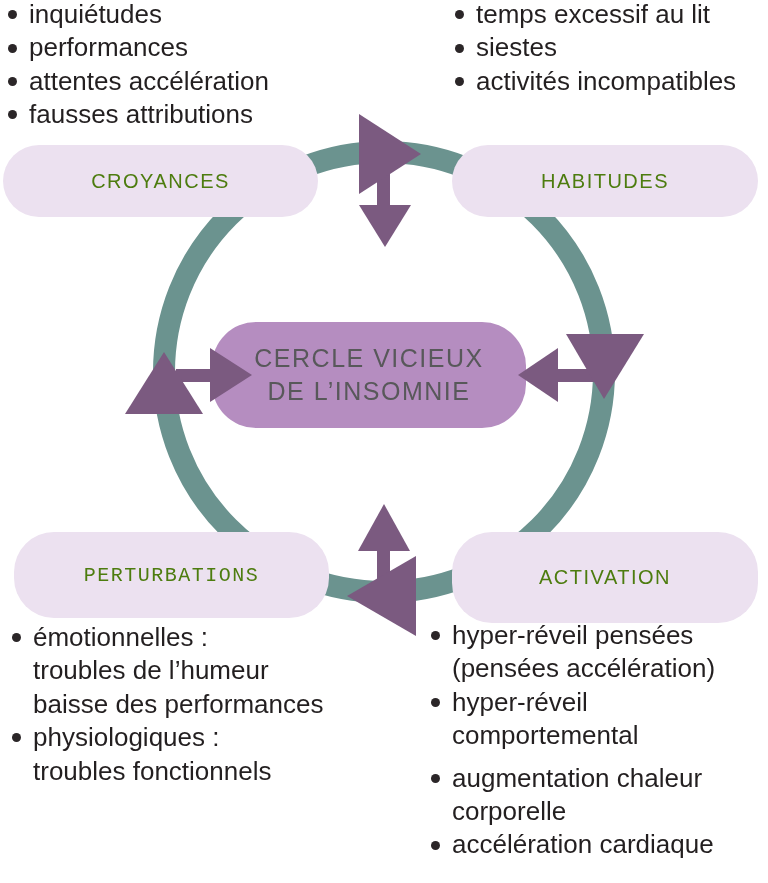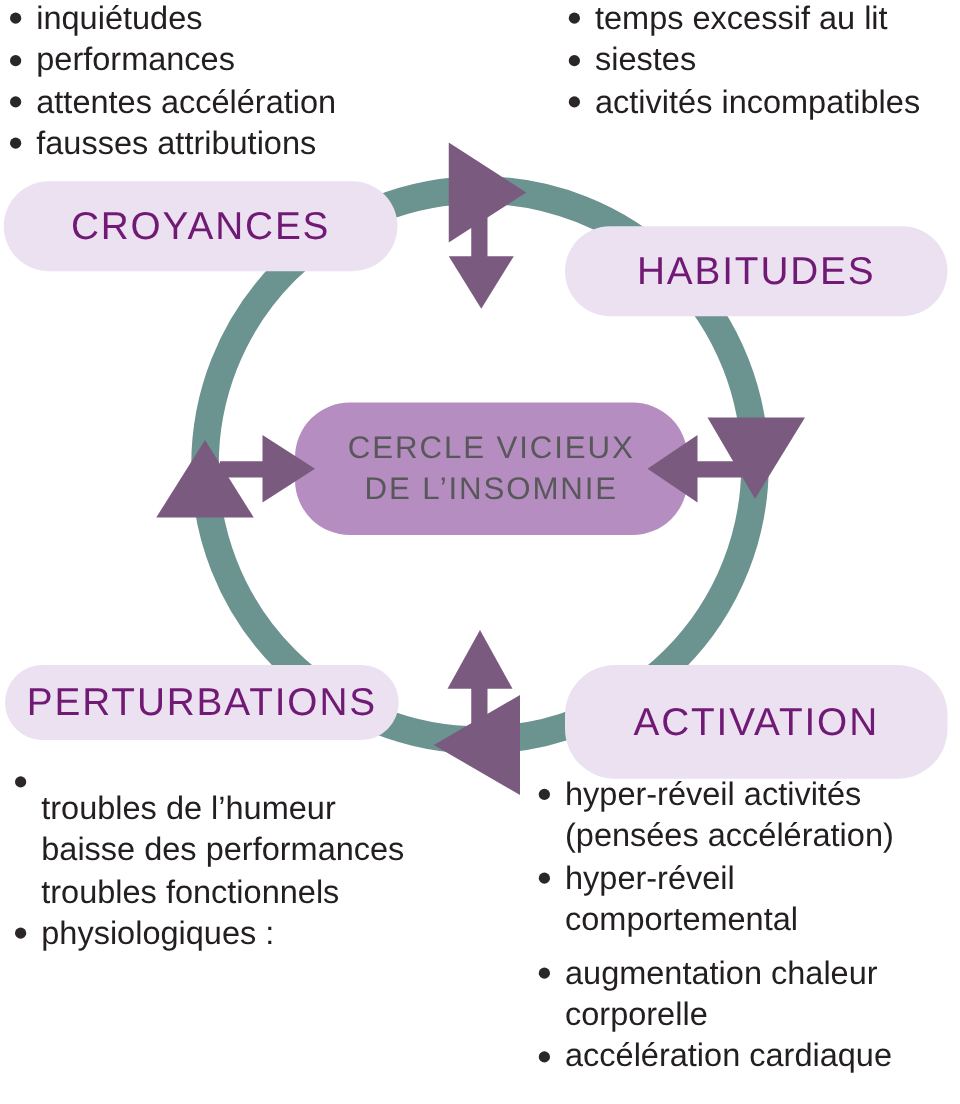--- a/index.html
+++ b/index.html
@@ -32,33 +32,33 @@
   .list-top-right{left:455px;top:-2px;}
   .list-bottom-left{left:12px;top:621px;}
   .list-bottom-right{left:431px;top:619px;}
 
   
   .pill{
     position:absolute;
     background:#ece1f0;
     border-radius:40px;
     display:flex;align-items:center;justify-content:center;
-    color:#701a75;
-    font-size:31px;
+    color:#4d7c0f;
+    font-size:20px;
     letter-spacing:1.5px;
     z-index:2;
   }
   .pill-croyances{left:3px;top:145px;width:315px;height:72px;}
-  .pill-habitudes{left:452px;top:145px;width:306px;height:72px;margin-top:36px;}
-  .pill-perturbations{left:4px;top:532px;width:315px;height:60px;}
+  .pill-habitudes{left:452px;top:145px;width:306px;height:72px;}
+  .pill-perturbations{left:14px;top:532px;width:315px;height:86px;font-family:Liberation Mono, monospace;}
   .pill-activation{left:452px;top:532px;width:306px;height:91px;}
 
   .center-pill{
     position:absolute;
-    left:236px;top:322px;width:314px;height:106px;
+    left:212px;top:322px;width:314px;height:106px;
     background:#b58dc0;
     border-radius:44px;
     display:flex;flex-direction:column;align-items:center;justify-content:center;
     color:#58585a;
     font-size:25px;
     letter-spacing:1.5px;
     line-height:33px;
     z-index:2;
     text-align:center;
   }
@@ -150,43 +150,44 @@
       </li>
     <li data-bullet="dark">
         <span class="dot"></span>
         <span>activités incompatibles</span>
       </li>
   </ul>
 
   <ul class="blist list-bottom-left lists-layer">
     <li data-bullet="dark">
         <span class="dot"></span>
+        <span>émotionnelles :</span>
       </li>
     <li data-bullet="white">
         <span class="dot"></span>
         <span>troubles de l’humeur</span>
       </li>
     <li data-bullet="white">
         <span class="dot"></span>
         <span>baisse des performances</span>
       </li>
+    <li data-bullet="dark">
+        <span class="dot"></span>
+        <span>physiologiques :</span>
+      </li>
     <li data-bullet="white">
         <span class="dot"></span>
         <span>troubles fonctionnels</span>
       </li>
-    <li data-bullet="dark">
-        <span class="dot"></span>
-        <span>physiologiques :</span>
-      </li>
   </ul>
 
   <ul class="blist list-bottom-right lists-layer">
     <li data-bullet="dark">
         <span class="dot"></span>
-        <span>hyper-réveil activités</span>
+        <span>hyper-réveil pensées</span>
       </li>
     <li data-bullet="white">
         <span class="dot"></span>
         <span>(pensées accélération)</span>
       </li>
     <li data-bullet="dark">
         <span class="dot"></span>
         <span>hyper-réveil</span>
       </li>
     <li data-bullet="white">

